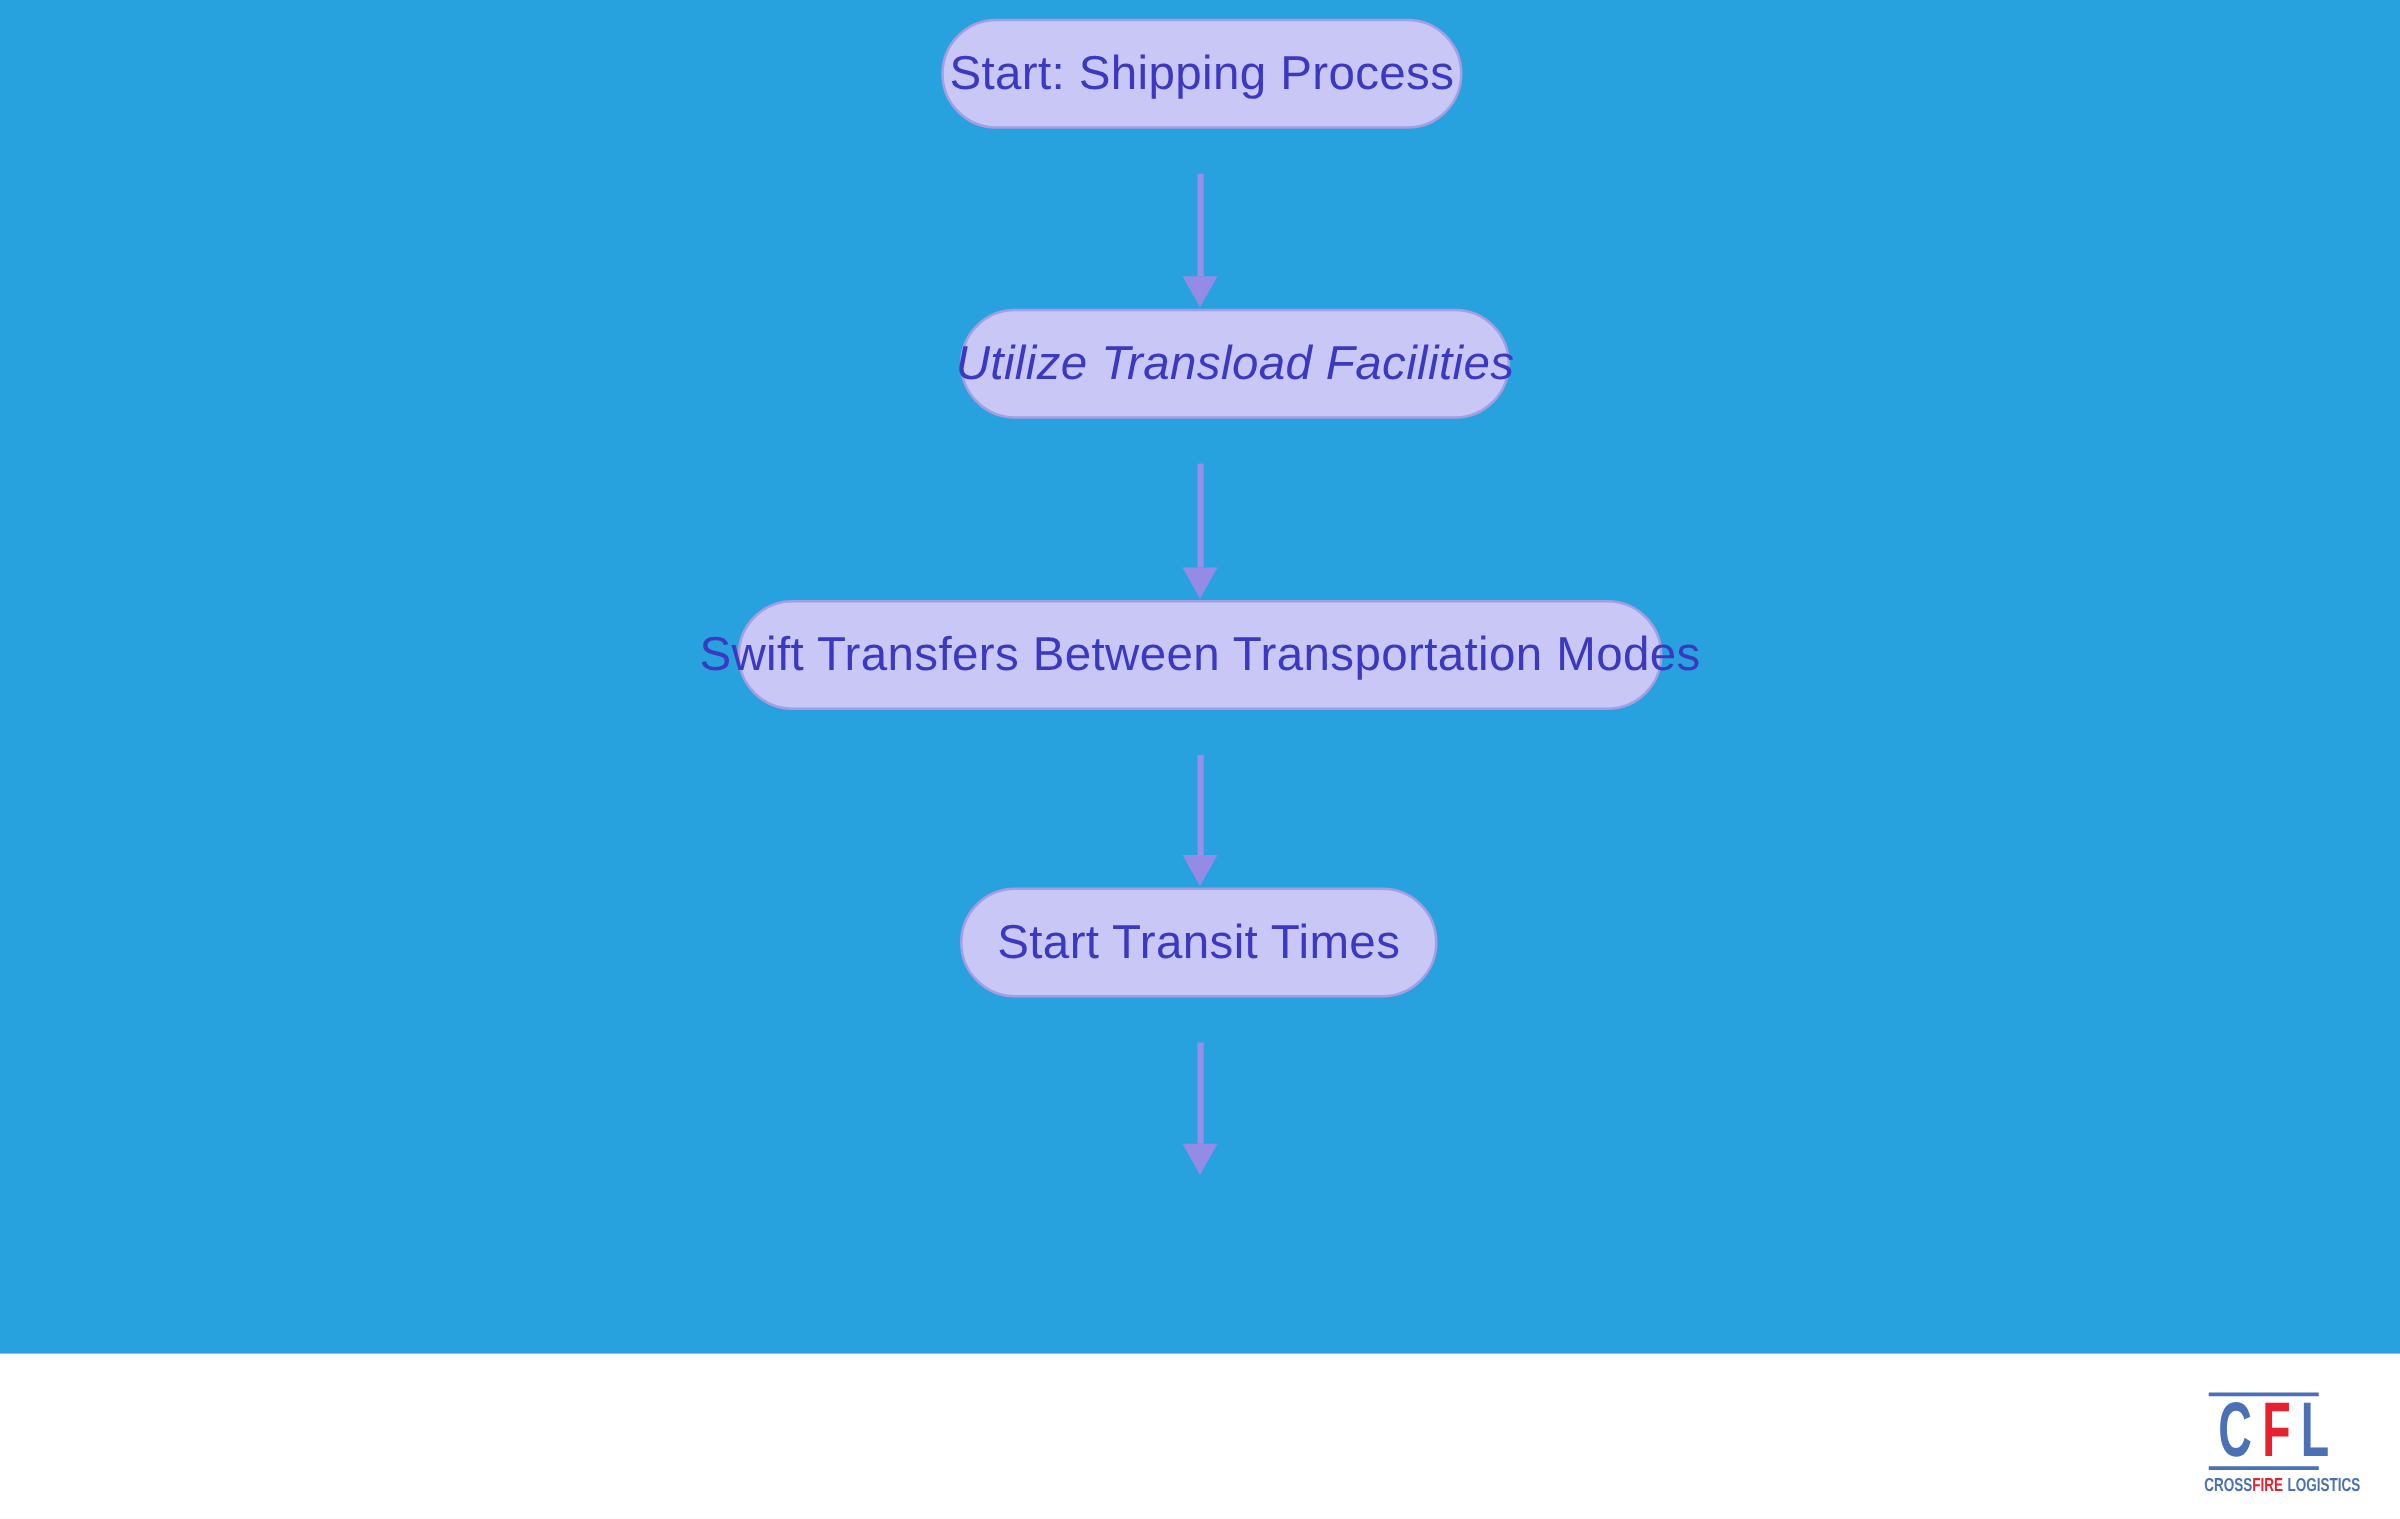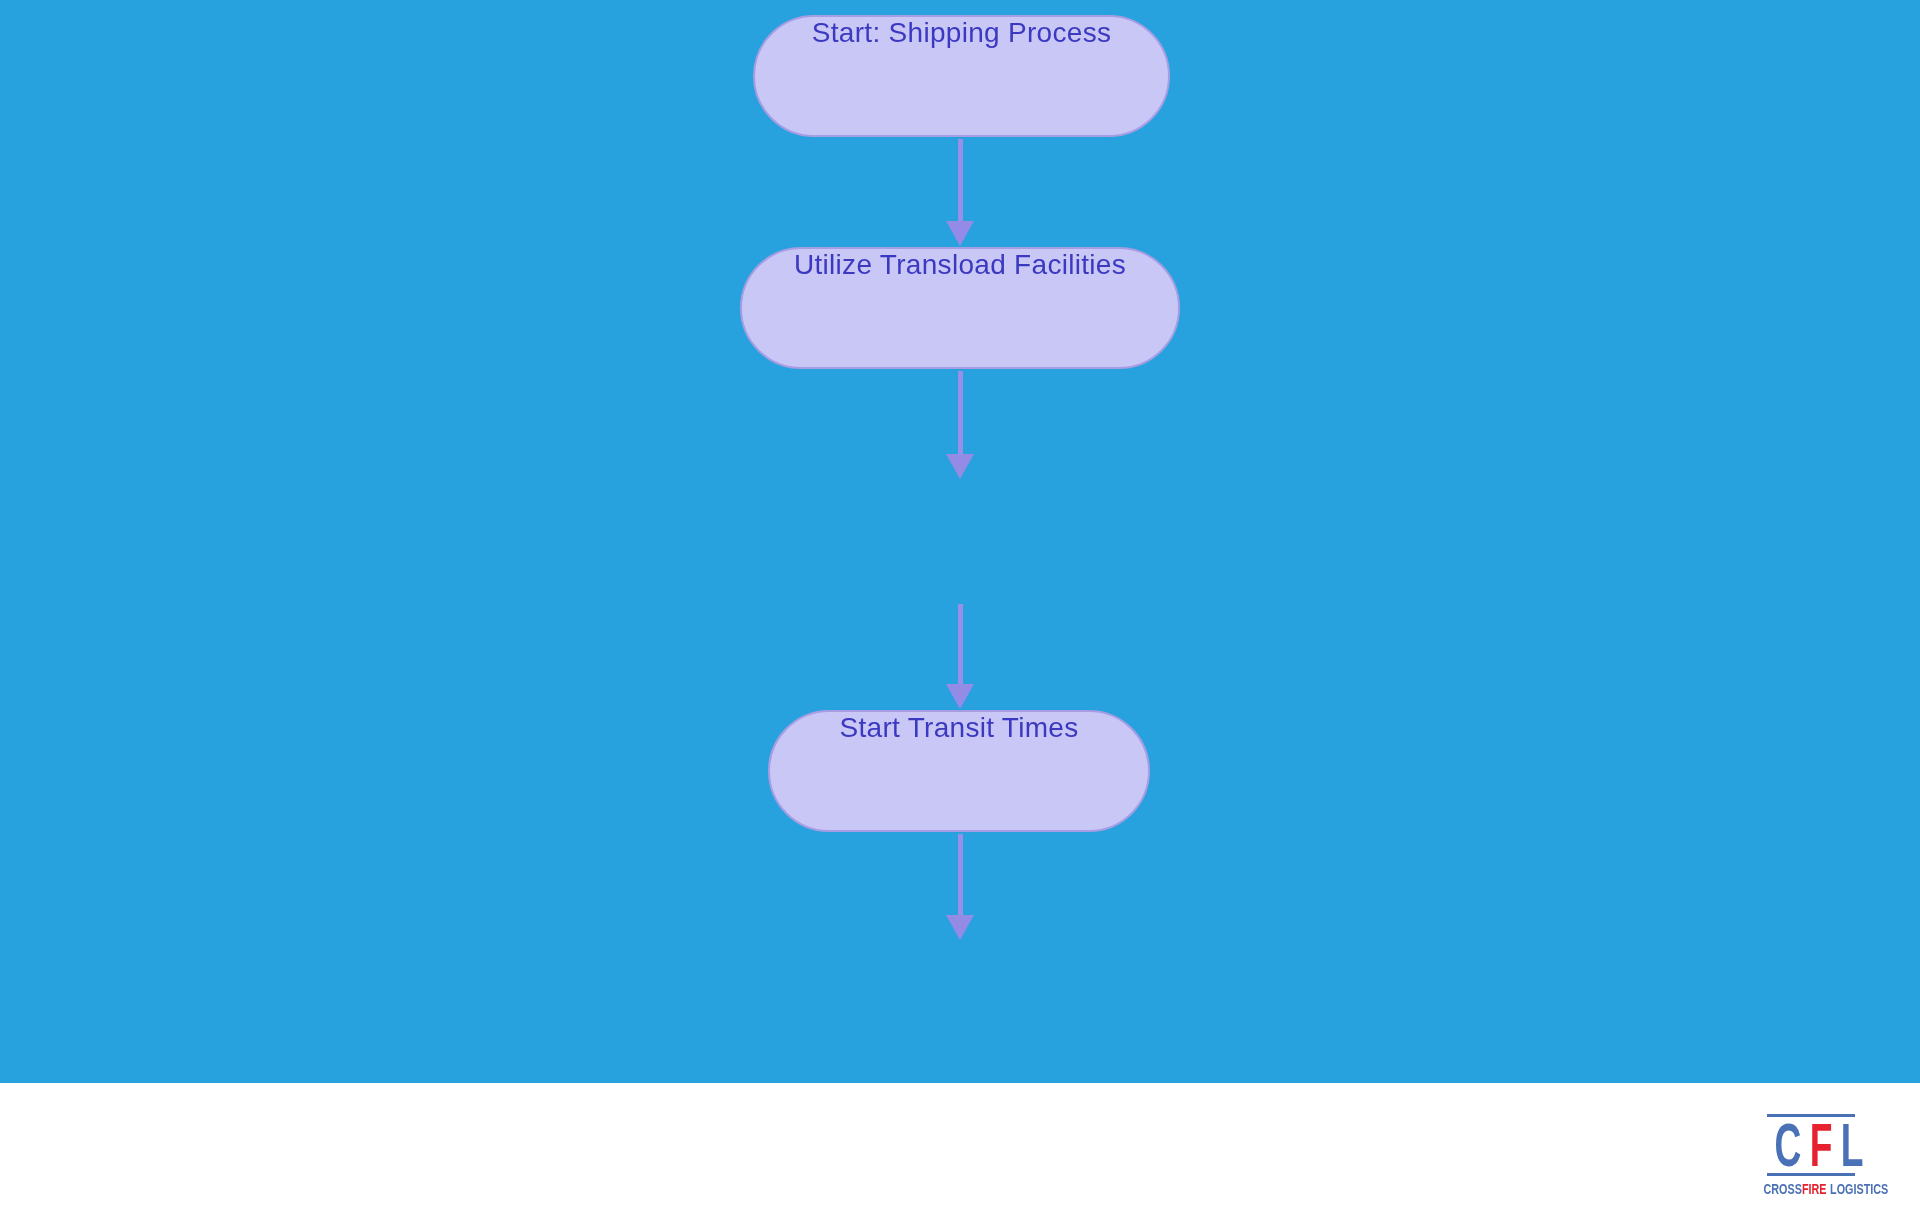--- a/index.html
+++ b/index.html
@@ -12,35 +12,35 @@
     overflow: hidden;
   }
   .canvas {
     position: relative;
     width: 1920px;
     height: 1083px;
     background: #27A2DF;
   }
   .node {
     position: absolute;
-    height: 122px;
+    height: 88px;
     box-sizing: border-box;
     border-radius: 61px;
     background: #C9C7F6;
     border: 2px solid #A79DE3;
     display: flex;
-    align-items: flex-start;
+    align-items: center;
     justify-content: center;
     color: #3C39C1;
-    font-size: 28px;
+    font-size: 38px;
     letter-spacing: 0.3px;
     white-space: nowrap;
   }
   .node-1 { left: 753px; top: 15px;  width: 417px; }
-  .node-2 { left: 740px; top: 247px; width: 440px; }
+  .node-2 { left: 768px; top: 247px; width: 440px; font-style: italic; }
   .node-3 { left: 590px; top: 480px; width: 740px; }
   .node-4 { left: 768px; top: 710px; width: 382px; }
   .node-5 { left: 661px; top: 941px; width: 598px; }
 
   .arrow {
     position: absolute;
     left: 945px;
     width: 30px;
     display: flex;
     flex-direction: column;
@@ -122,20 +122,23 @@
 
   <div class="node node-2">
     <span>Utilize Transload Facilities</span>
   </div>
 
   <div class="arrow arrow-2">
     <div class="shaft"></div>
     <div class="head"></div>
   </div>
 
+  <div class="node node-3">
+    <span>Swift Transfers Between Transportation Modes</span>
+  </div>
 
   <div class="arrow arrow-3">
     <div class="shaft"></div>
     <div class="head"></div>
   </div>
 
   <div class="node node-4">
     <span>Start Transit Times</span>
   </div>
 

